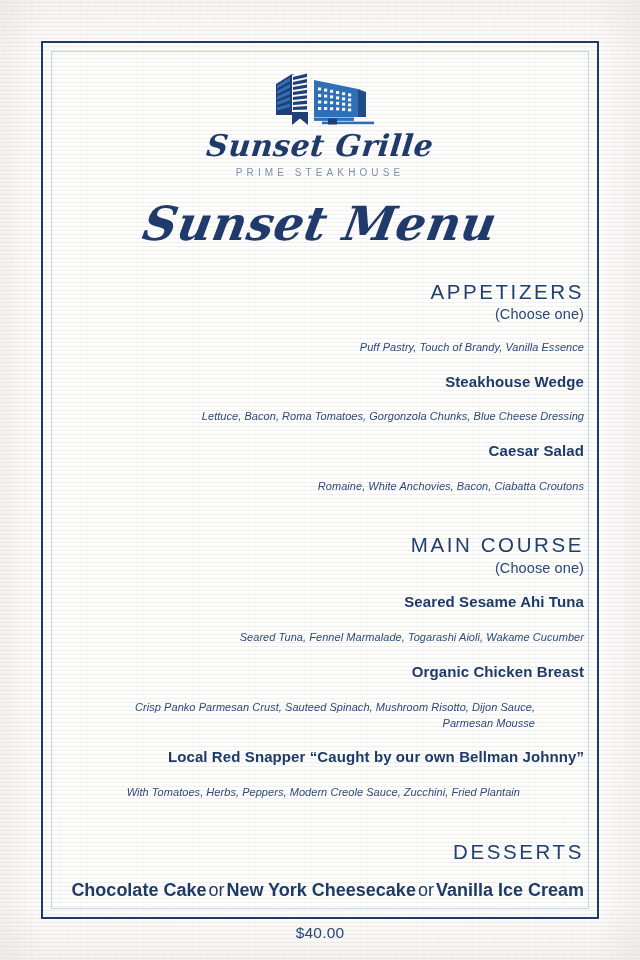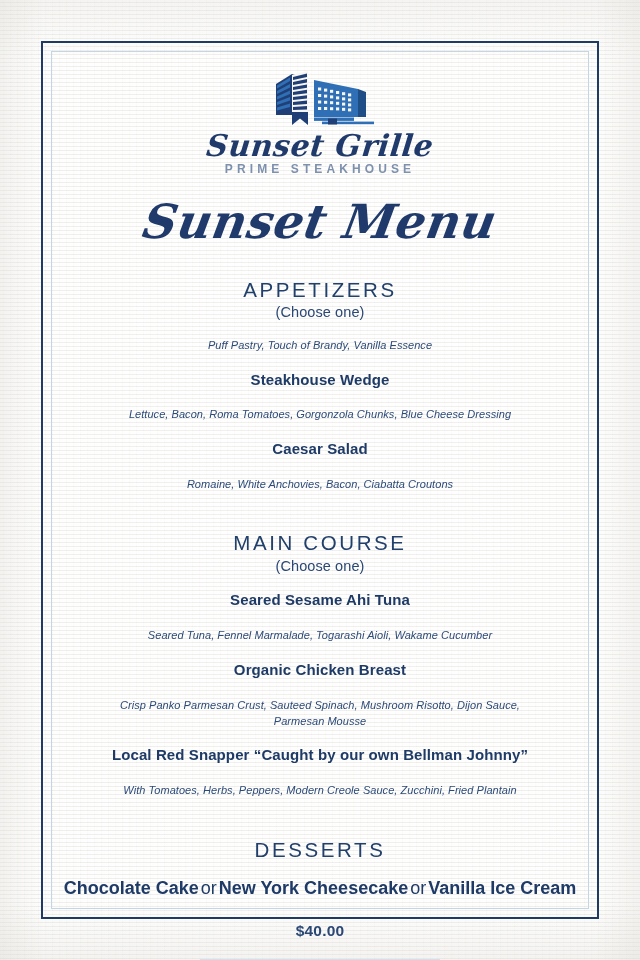--- a/index.html
+++ b/index.html
@@ -103,42 +103,44 @@
     font-family: "DejaVu Serif", serif;
     font-style: italic;
     font-weight: 700;
     font-size: 30px;
     line-height: 1.05;
     letter-spacing: 0.5px;
     color: #1f3a6b;
     transform: skewX(-6deg);
   }
   .logo-tagline {
-    font-size: 12px;
+    margin-top: 5px;
+    font-size: 10px;
     letter-spacing: 4.1px;
     color: #7d90ad;
-    font-weight: 700;
+    font-weight: 400;
   }
 
   
   .menu-title {
     margin-top: 22px;
     font-family: "DejaVu Serif", serif;
     font-style: italic;
     font-weight: 700;
     font-size: 47px;
     line-height: 1;
     letter-spacing: 0.5px;
     color: #1f3a6b;
     transform: skewX(-10deg);
   }
 
   
   .section {
     margin-top: 30px;
+    text-align: right;
   }
   .section-appetizers { margin-top: 34px; }
   .section-mains      { margin-top: 40px; }
   .section-desserts   { margin-top: 40px; }
 
   .section-title {
     font-size: 20.5px;
     font-weight: 400;
     letter-spacing: 2.6px;
     color: #22406c;
@@ -182,21 +184,21 @@
   }
   .dessert-line b { font-weight: 700; }
   .dessert-line .conj {
     font-weight: 400;
     padding: 0 2px;
   }
 
   .price {
     margin-top: 21px;
     font-size: 15.5px;
-    font-weight: 700;
+    font-weight: 400;
     color: #2a4775;
     letter-spacing: 0.2px;
   }
 
   .divider {
     width: 240px;
     height: 1px;
     margin: 19px auto 0 auto;
     background: #cfe0ee;
   }

